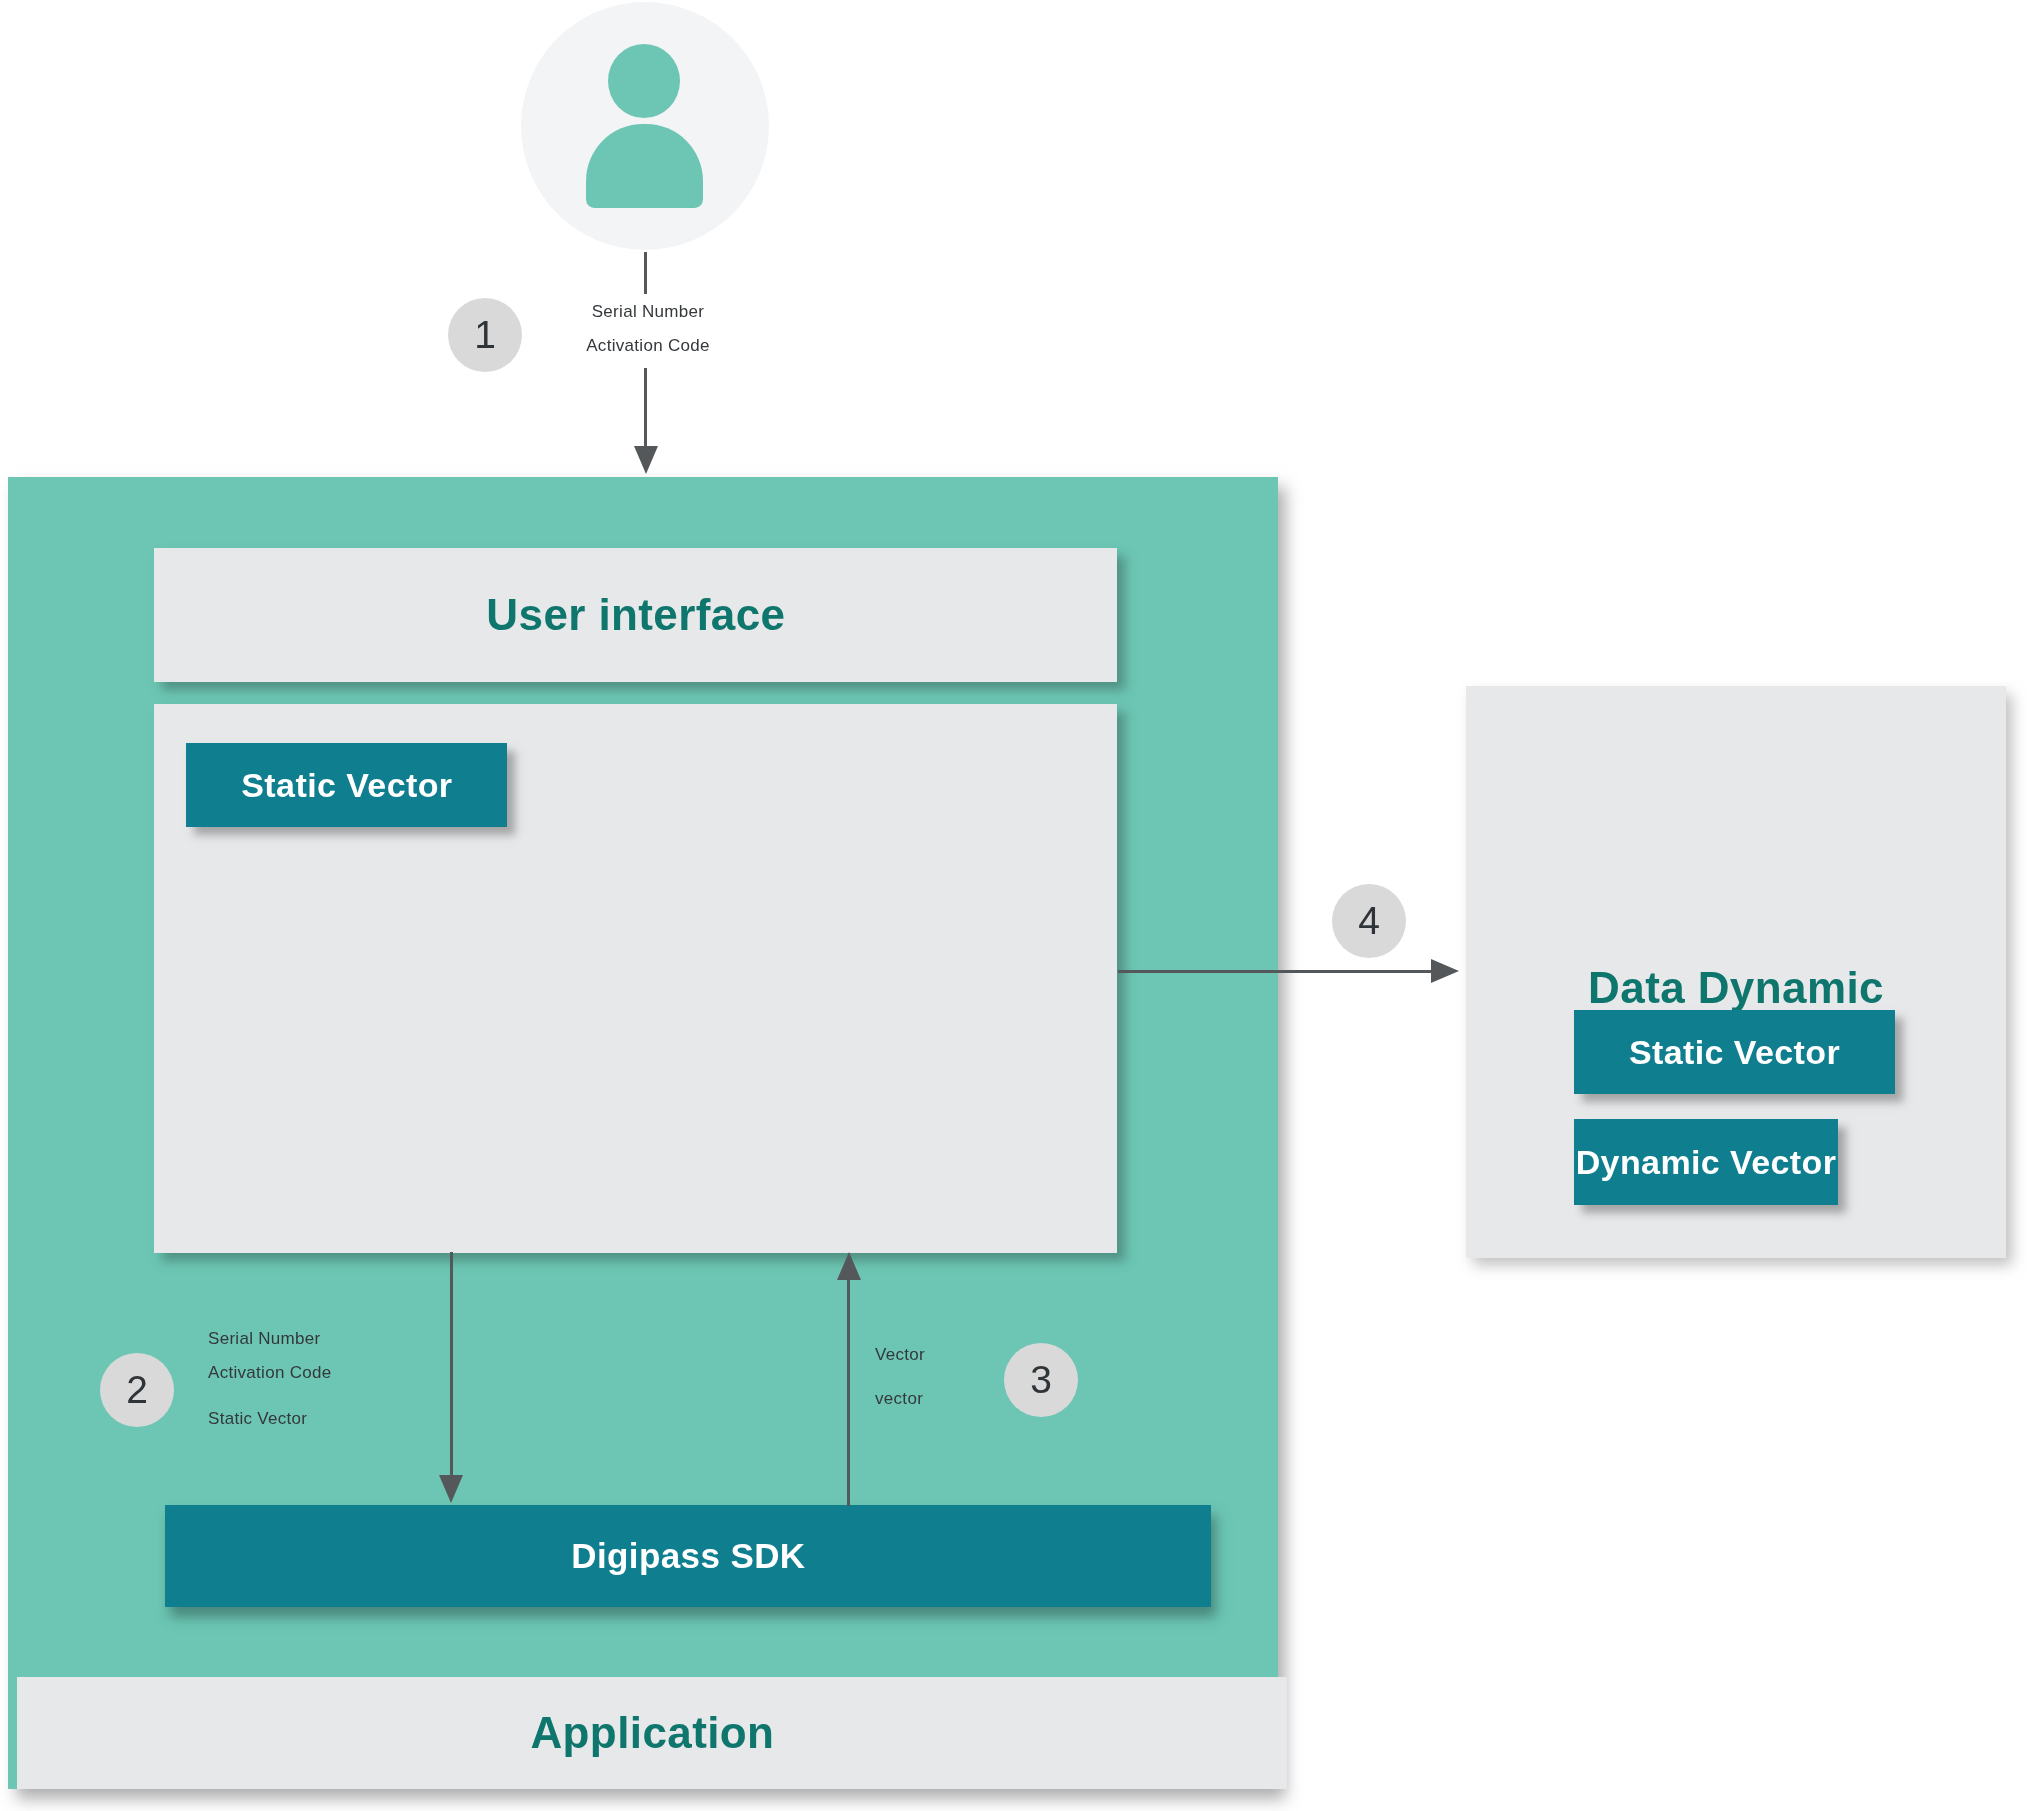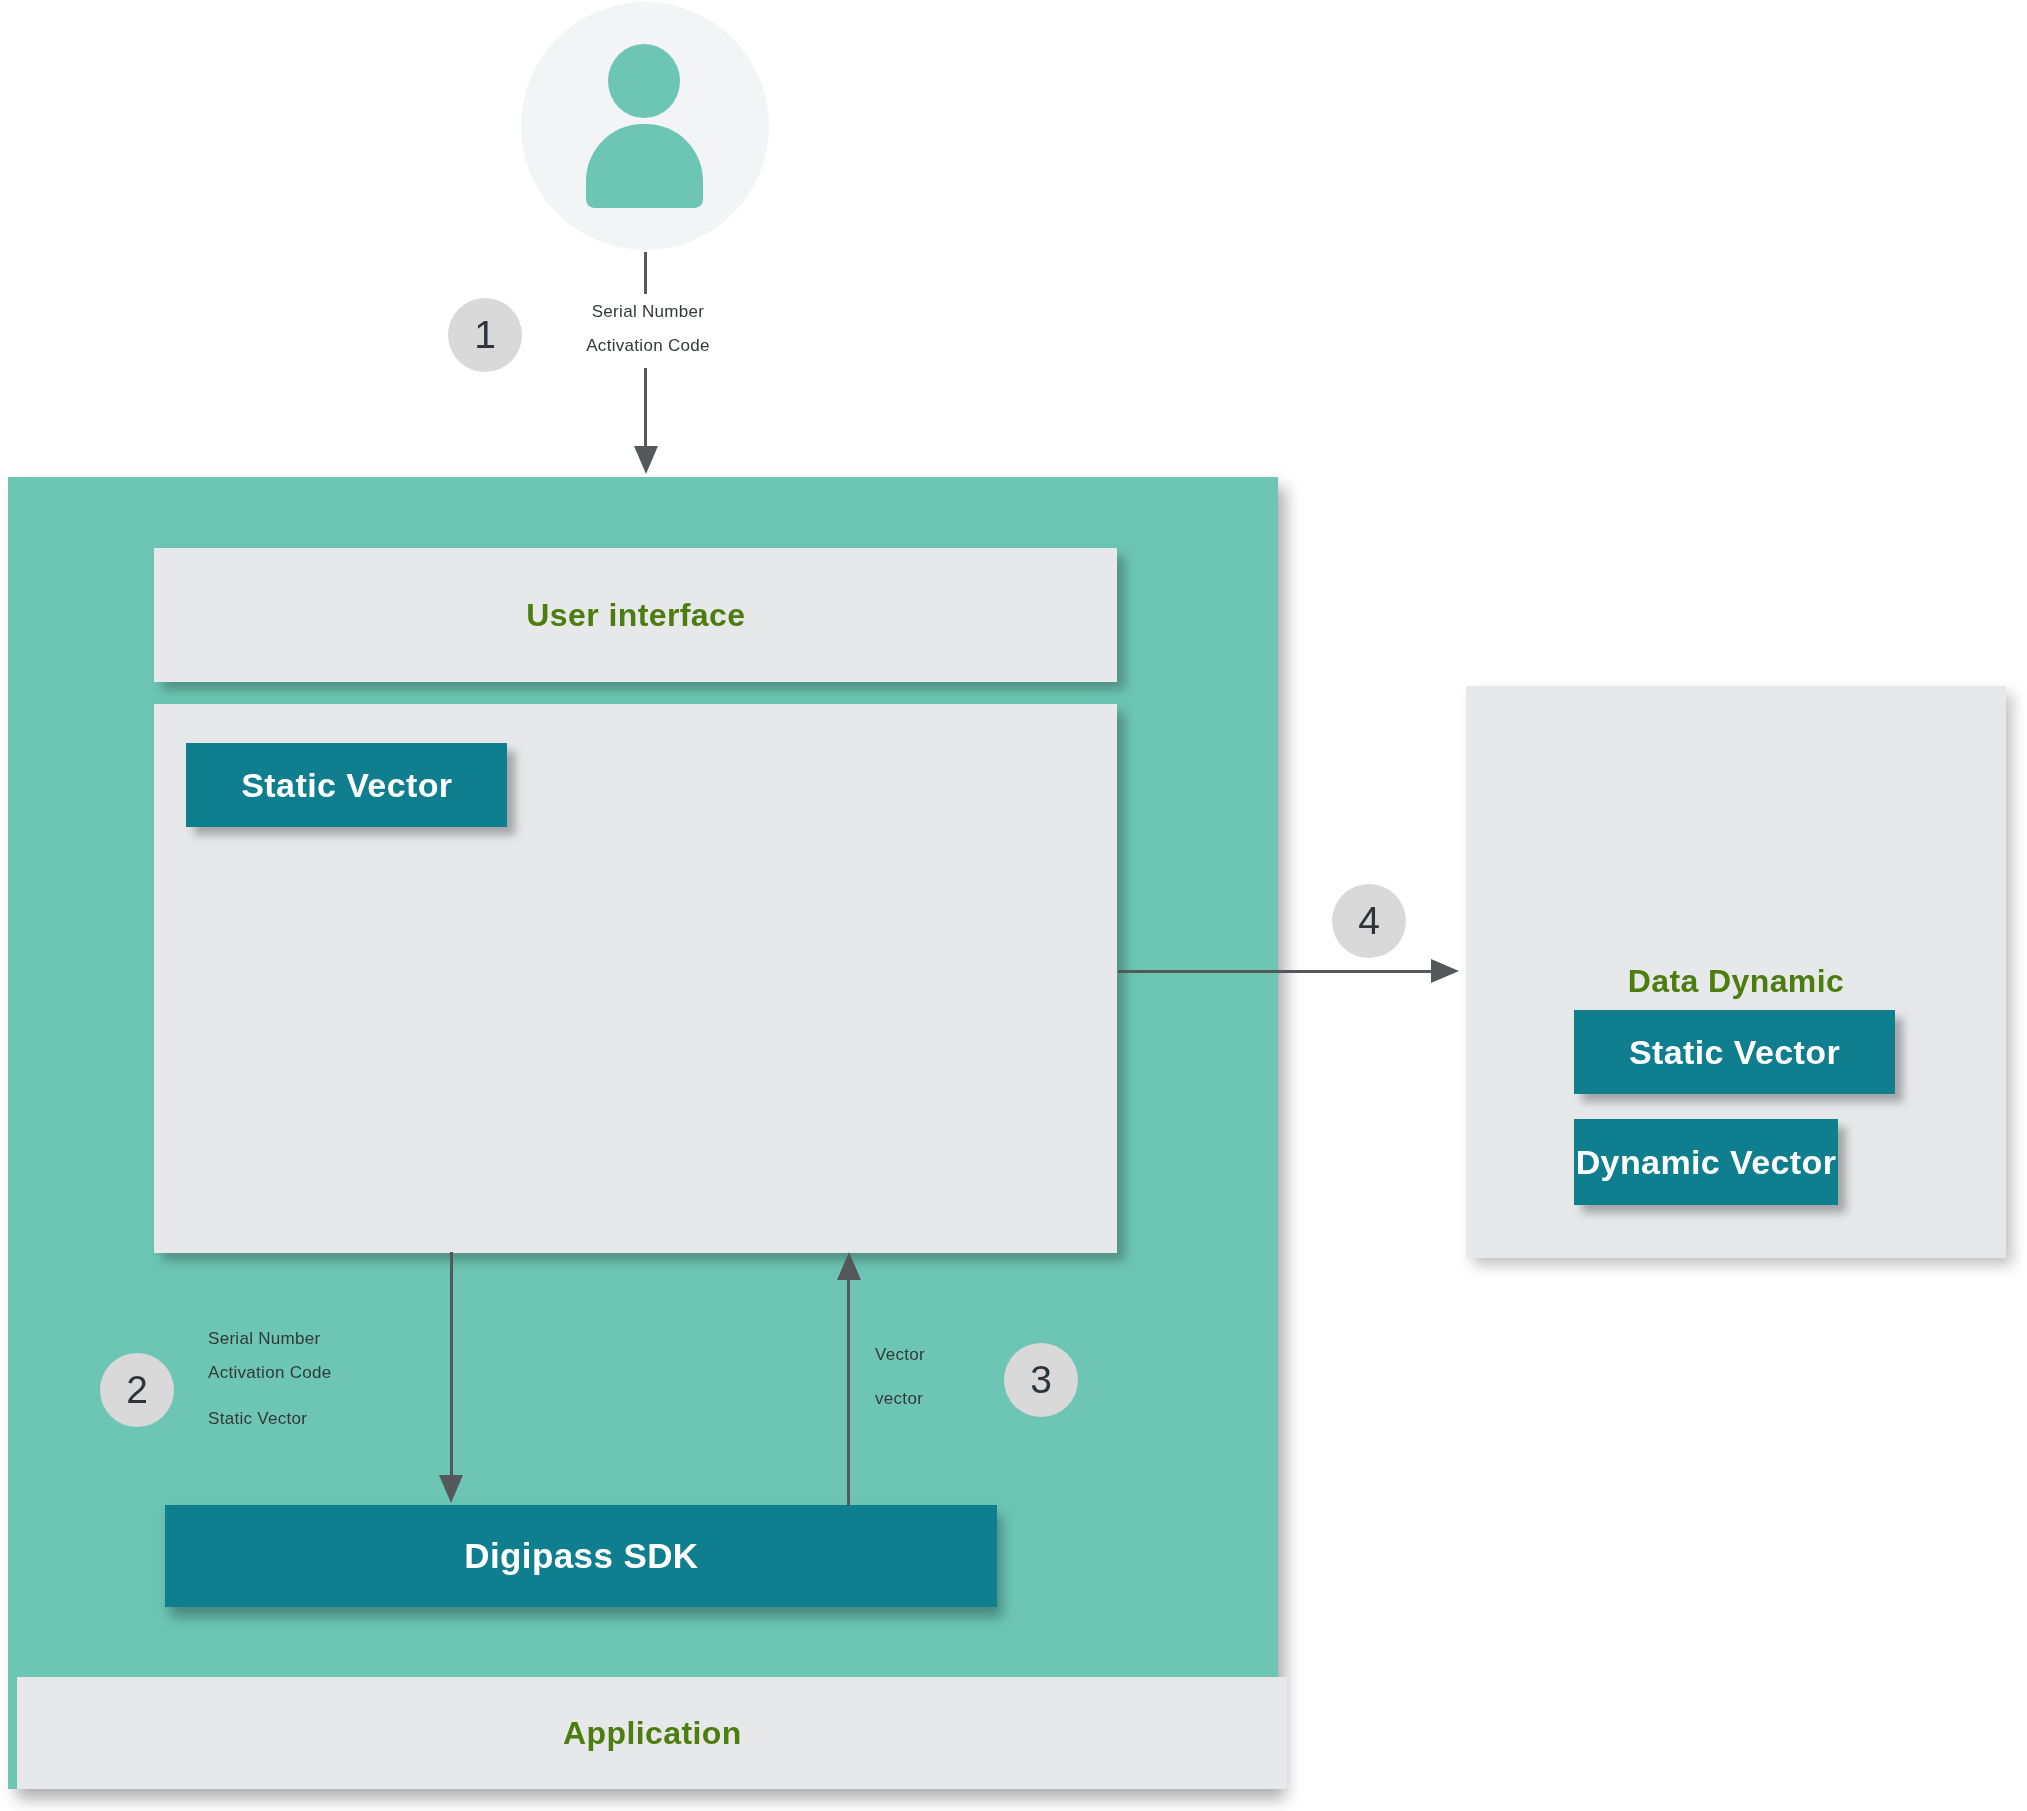--- a/index.html
+++ b/index.html
@@ -33,30 +33,30 @@
   
   .app-unit{position:absolute;left:8.4px;top:477px;width:1270px;height:1312px;background:#6cc6b3;
     box-shadow:8.4px 10px 15px rgba(120,120,120,0.6);}
   .gray-box{position:absolute;background:#e7e8ea;}
   .ui-box{left:146px;top:71px;width:963px;height:134px;display:flex;align-items:center;justify-content:center;
     box-shadow:7.6px 8.4px 10px rgba(55,95,88,0.5);}
   .core-box{left:146px;top:227px;width:963px;height:549px;box-shadow:7.6px 8.4px 10px rgba(55,95,88,0.5);}
   .app-bar{position:absolute;left:0;bottom:0;width:100%;height:112px;background:#e7e8ea;
     display:flex;align-items:center;justify-content:center;margin-left:9px;}
 
-  .box-title{font-size:32px;font-weight:600;color:#4d7c0f;letter-spacing:0.4px;}
+  .box-title{font-size:44px;font-weight:600;color:#0f766e;letter-spacing:0.4px;}
   .core-title{position:absolute;left:0;top:255px;width:100%;text-align:center;}
   .storage-title{position:absolute;left:0;top:277px;width:100%;text-align:center;}
 
   
   .chip{position:absolute;background:#0f7e8f;color:#ffffff;font-size:34px;font-weight:700;letter-spacing:0.4px;
     display:flex;align-items:center;justify-content:center;}
   .chip-on-gray{box-shadow:7.6px 8.4px 8.4px rgba(120,120,120,0.6);}
   .chip-core{left:32px;top:39px;width:321px;height:84px;box-shadow:7.6px 8.4px 8.4px rgba(110,110,110,0.55);}
-  .sdk-box{left:157px;top:1028px;width:832px;height:102px;font-size:35px;
+  .sdk-box{left:157px;top:1028px;width:1046px;height:102px;font-size:35px;
     box-shadow:5px 10px 11.7px rgba(45,85,80,0.55);}
 
   
   .storage-box{left:1466px;top:686px;width:540px;height:572px;box-shadow:6.7px 8.4px 13.4px rgba(140,140,140,0.55);}
 </style>
 </head>
 <body>
 
 <div class="canvas">
 

